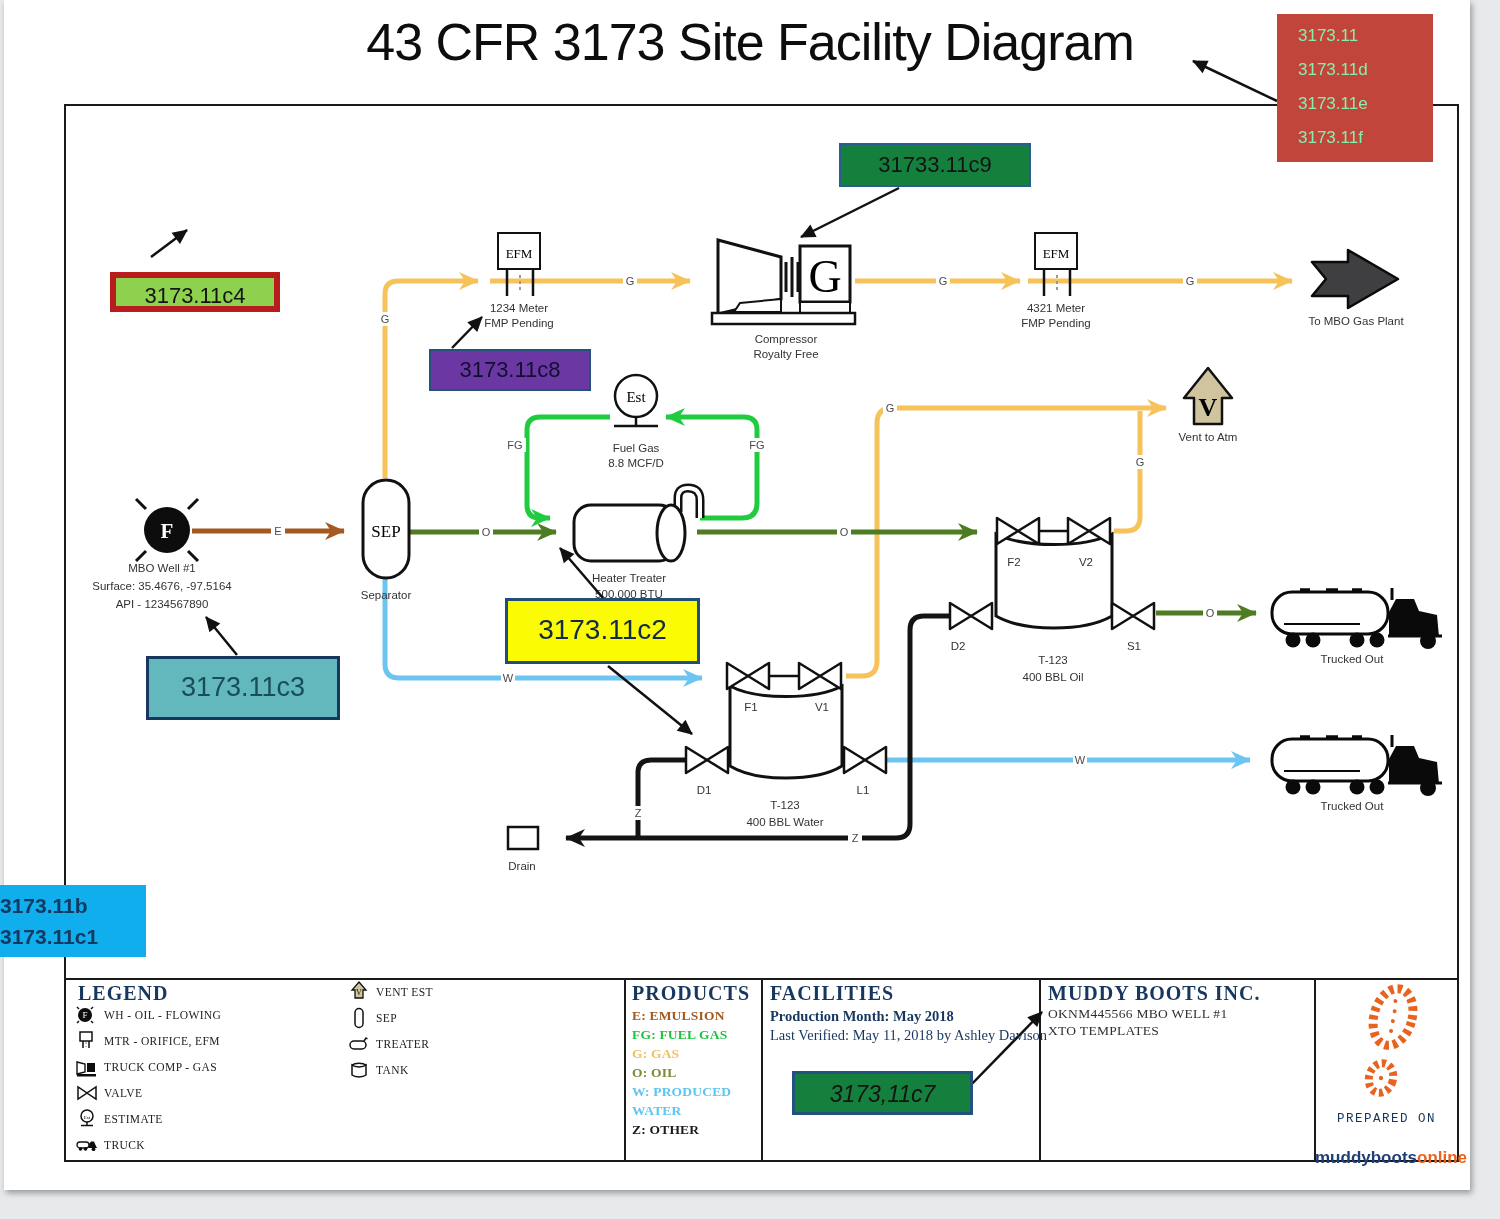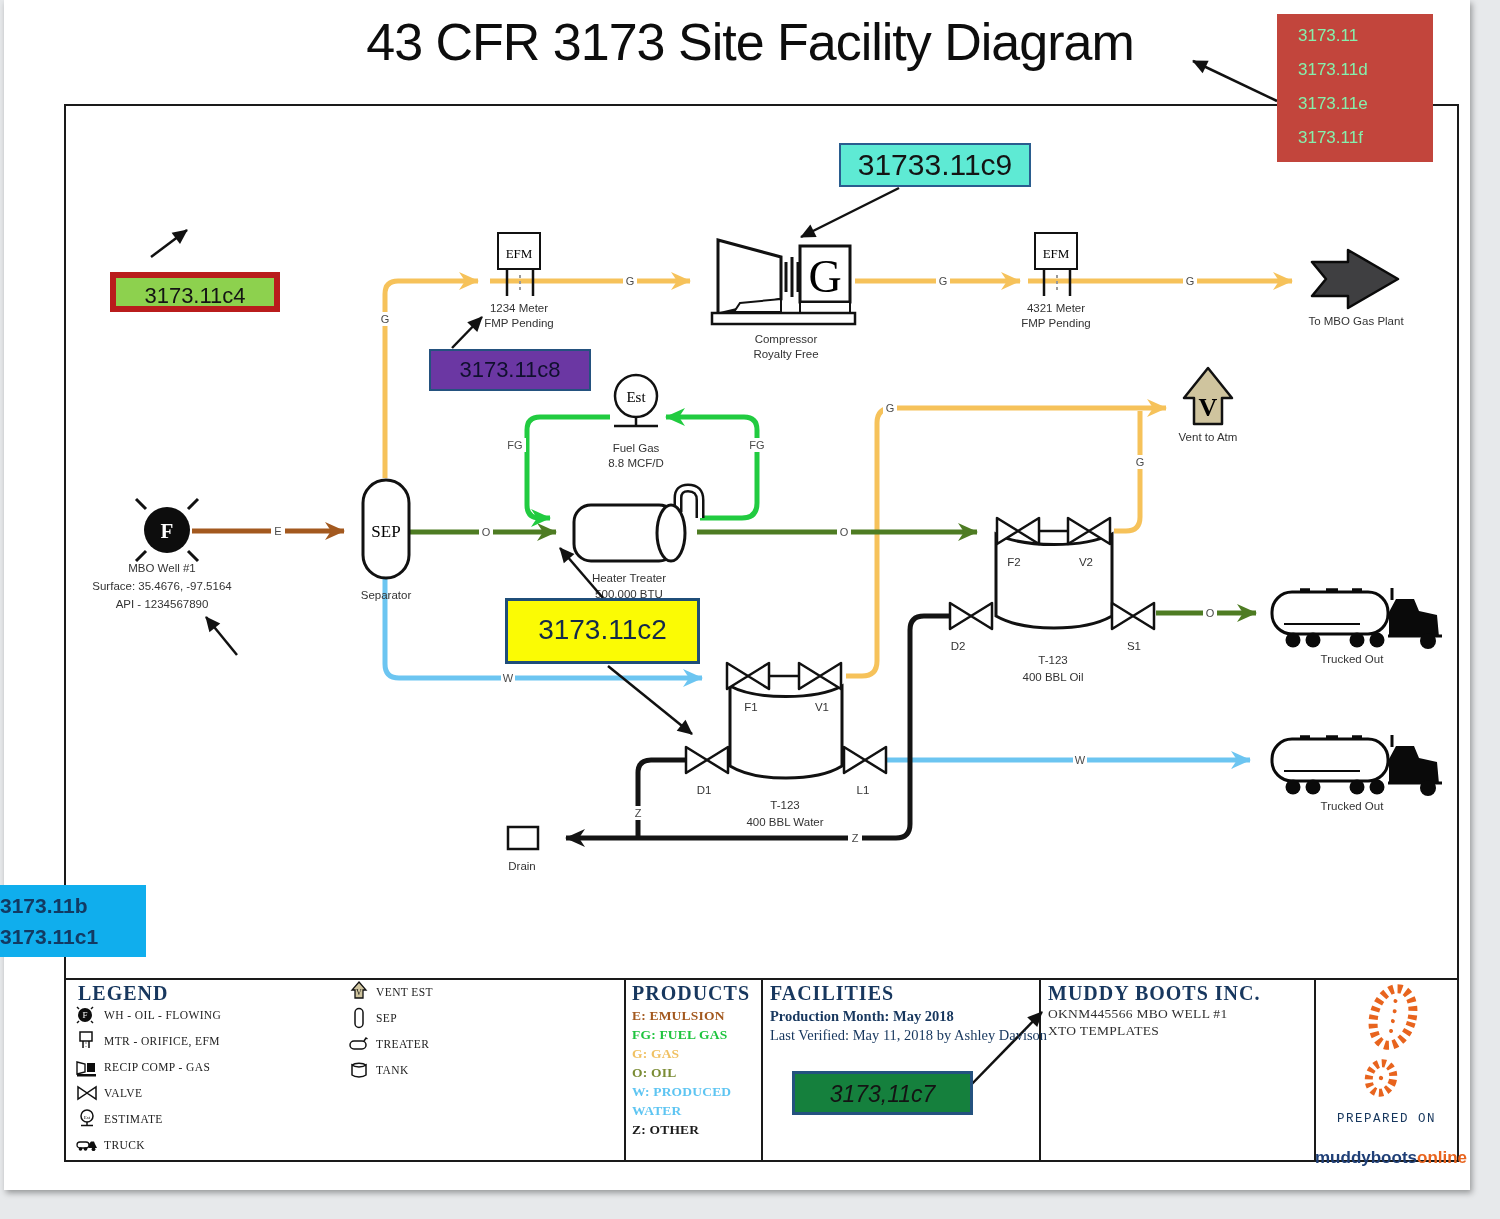--- a/index.html
+++ b/index.html
@@ -11,22 +11,22 @@
          letter-spacing:-1px;color:#0d0d0d;z-index:3;}
   svg.diagram{position:absolute;left:0;top:0;z-index:2;}
 
   .abox{position:absolute;z-index:4;box-sizing:border-box;text-align:center;}
   .box-red{left:1277px;top:14px;width:156px;height:148px;background:#c2453c;color:#86efac;
            font-size:17px;line-height:34px;text-align:left;padding:5px 0 0 21px;}
   .box-green{left:110px;top:272px;width:170px;height:40px;background:#8dd14e;border:6px solid #b91c1c;
              color:#141414;font-size:22px;line-height:35px;}
   .box-purple{left:429px;top:349px;width:162px;height:42px;background:#6b37a3;border:2px solid #24527f;
               color:#10102e;font-size:22px;line-height:37px;}
-  .box-magenta{left:839px;top:143px;width:192px;height:44px;background:#5eead4;border:2px solid #2a5d8f;
-               color:#141414;font-size:30px;line-height:39px;}
+  .box-magenta{left:839px;top:143px;width:192px;height:44px;background:#15803d;border:2px solid #2a5d8f;
+               color:#141414;font-size:22px;line-height:39px;}
   .box-yellow{left:505px;top:598px;width:195px;height:66px;background:#fbfb04;border:3px solid #1f4e79;
               color:#13294a;font-size:28px;line-height:58px;}
   .box-teal{left:146px;top:656px;width:194px;height:64px;background:#62b8bc;border:3px solid #17375e;
             color:#174e57;font-size:27px;line-height:56px;}
   .box-cyan{left:0;top:885px;width:146px;height:72px;background:#10aeed;color:#123a63;
             font-size:21px;line-height:31px;text-align:left;padding-top:5px;font-weight:bold;}
   .box-gray{left:792px;top:1071px;width:181px;height:44px;background:#15803d;border:3px solid #24527f;
             color:#141414;font-size:23px;line-height:41px;font-style:italic;}
   .coloc{left:145px;top:154px;width:320px;height:88px;border:2px dashed #2b2b2b;background:#fff;
          color:#111;font-weight:bold;font-size:15px;line-height:22px;padding-top:11px;}
@@ -322,20 +322,21 @@
     <div>3173.11d</div>
     <div>3173.11e</div>
     <div>3173.11f</div>
   </div>
 
 
   <div class="abox box-green">3173.11c4</div>
   <div class="abox box-purple">3173.11c8</div>
   <div class="abox box-magenta">31733.11c9</div>
   <div class="abox box-yellow">3173.11c2</div>
+  <div class="abox box-teal">3173.11c3</div>
   <div class="abox box-gray">3173,11c7</div>
   <div class="abox box-cyan">
     <div>3173.11b</div>
     <div>3173.11c1</div>
   </div>
 
   <div class="band-header" style="left:78px;top:982px;">LEGEND</div>
 
   <div class="leg-row" style="left:76px;top:1004px;">
     <svg class="licon" viewBox="0 0 22 22">
@@ -356,21 +357,21 @@
       <line x1="10" y1="12" x2="10" y2="17" stroke="#999" stroke-width="1.2" stroke-dasharray="2 2"></line>
     </svg>
     <span class="leg-label">MTR - ORIFICE, EFM</span>
   </div>
   <div class="leg-row" style="left:76px;top:1056px;">
     <svg class="licon" viewBox="0 0 22 22">
       <polygon points="1,6 9,8 9,16 1,18" fill="#fff" stroke="#111" stroke-width="1.4"></polygon>
       <rect x="11" y="7" width="8" height="9" fill="#0d0d0d"></rect>
         <rect x="1" y="18" width="19" height="2.5" fill="#0d0d0d"></rect>
     </svg>
-    <span class="leg-label">RECIP COMP - GAS</span>
+    <span class="leg-label">TRUCK COMP - GAS</span>
   </div>
   <div class="leg-row" style="left:76px;top:1082px;">
     <svg class="licon" viewBox="0 0 22 22">
       <polygon points="2,5 2,17 11,11" fill="#fff" stroke="#111" stroke-width="1.5"></polygon>
       <polygon points="20,5 20,17 11,11" fill="#fff" stroke="#111" stroke-width="1.5"></polygon>
     </svg>
     <span class="leg-label">VALVE</span>
   </div>
   <div class="leg-row" style="left:76px;top:1108px;">
     <svg class="licon" viewBox="0 0 22 22">

